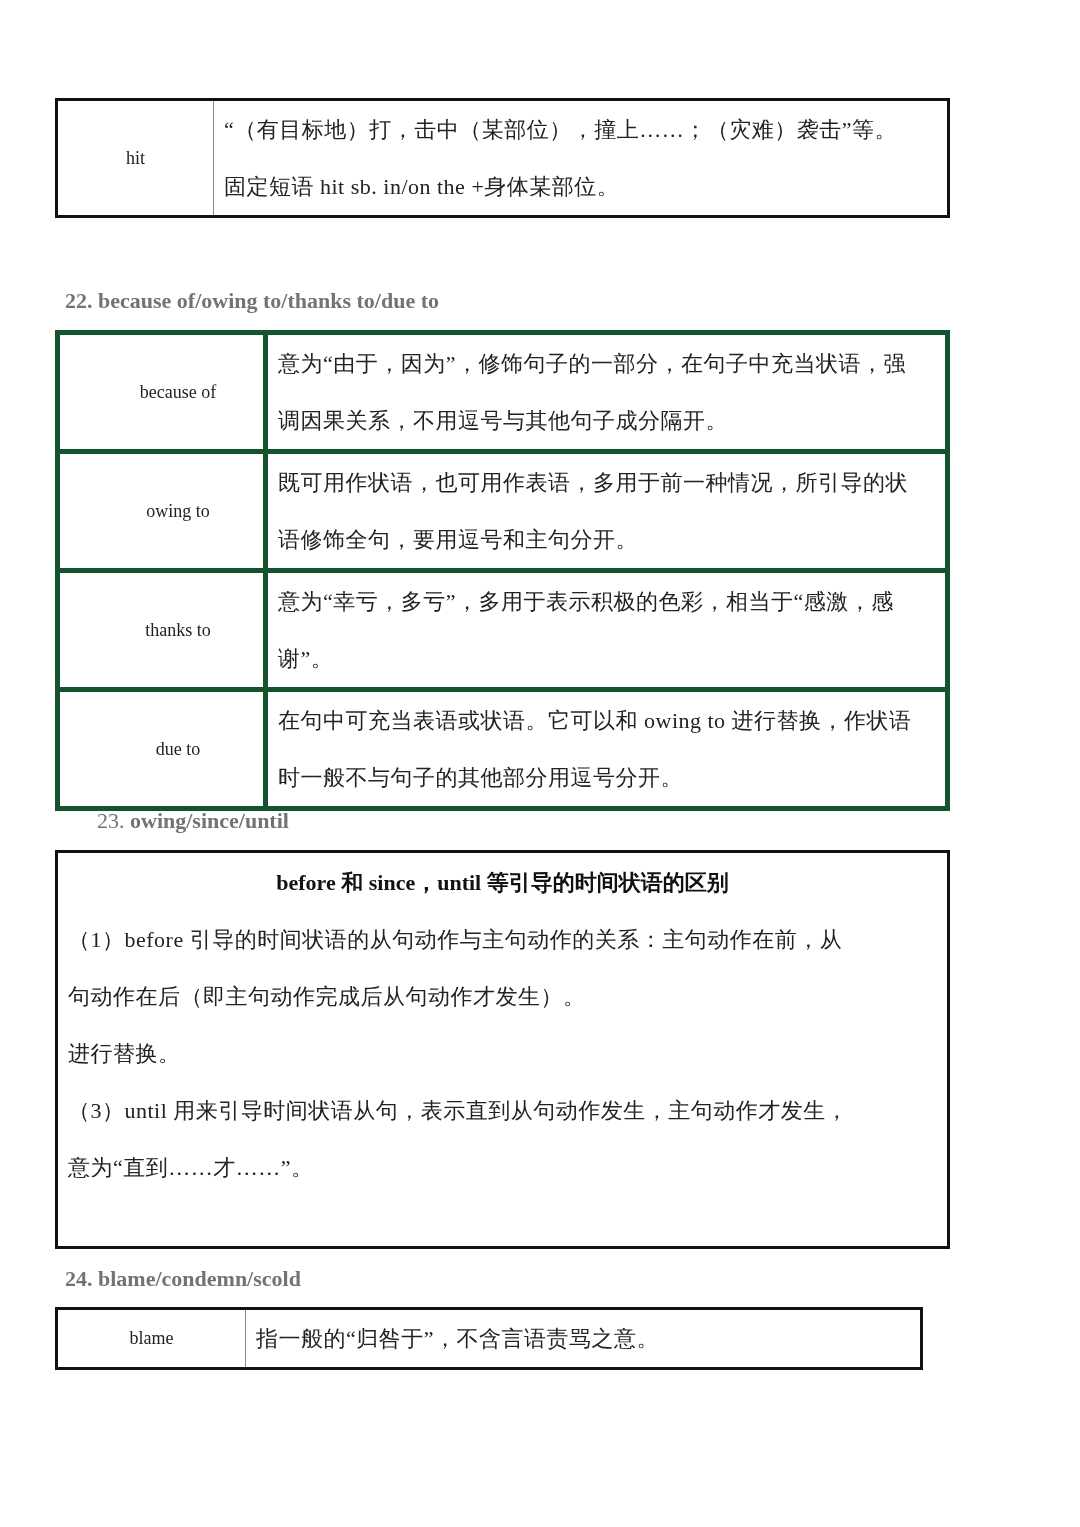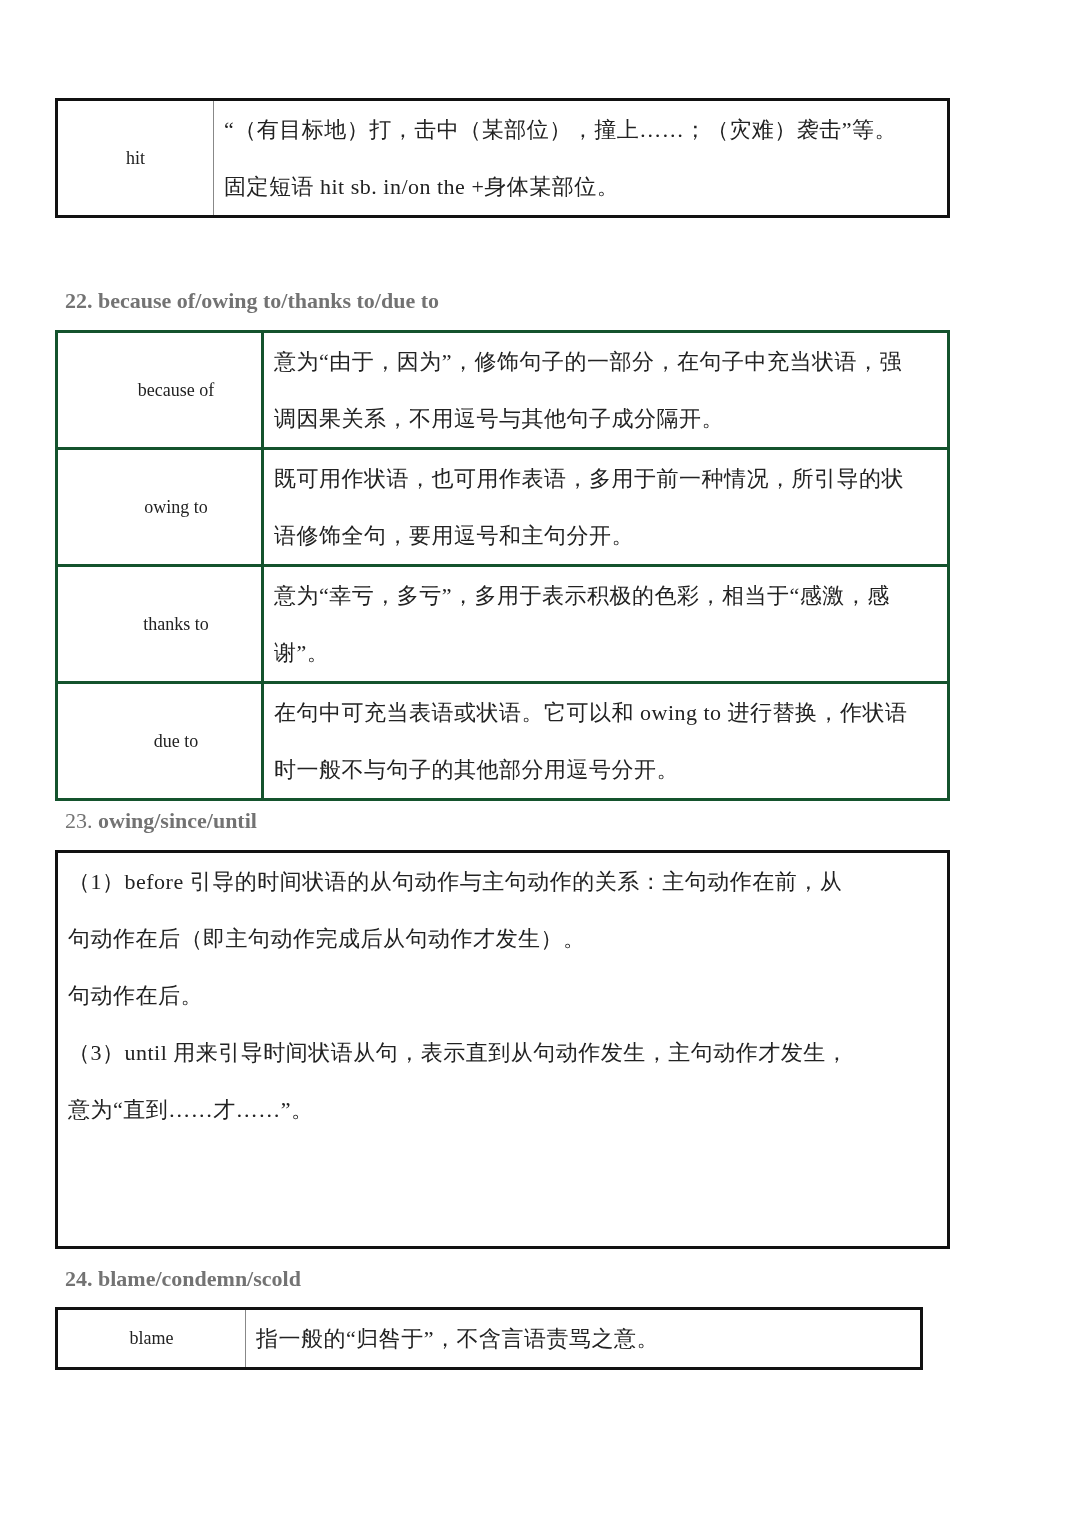--- a/index.html
+++ b/index.html
@@ -36,27 +36,27 @@
       line-height: 57px;
       letter-spacing: 0.5px;
     }
     .heading {
       position: absolute;
       font-size: 22px;
       font-weight: bold;
       color: #737373;
       white-space: nowrap;
     }
-    .heading .num-light { font-weight: normal; }
+    .heading .num-light { font-weight: normal; margin-left: 32px; }
     
     #t-hit { left: 55px; top: 98px; width: 895px; height: 118px; border: 3px solid #111; }
     #t-hit td.term { width: 155px; border-right: 1px solid #888; }
     
     #t-22 { left: 55px; top: 330px; width: 895px; border: 3px solid #111; }
-    #t-22 td { border: 3px solid #14532d; height: 112px; }
+    #t-22 td { border: 5px solid #14532d; height: 112px; }
     #t-22 td.term { width: 170px; padding-left: 33px; }
     
     #box-23 {
       position: absolute; left: 55px; top: 850px; width: 889px; height: 393px;
       border: 3px solid #111; font-size: 22px; color: #222;
     }
     #box-23 .box-title { text-align: center; font-weight: bold; line-height: 57px; margin-top: 1px; color: #111; }
     #box-23 .box-line { padding: 0 8px 0 10px; line-height: 57px; letter-spacing: 0.5px; }
     
     #t-blame { left: 55px; top: 1307px; width: 868px; height: 60px; border: 3px solid #111; }
@@ -111,23 +111,24 @@
   </tr>
 </tbody>
   </table>
 
 <div class="heading" style="left:65px; top:808px;">
   <span class="num-light">23.</span>
   <span>owing/since/until</span>
 </div>
 
 <div id="box-23">
+  <div class="box-title">before 和 since，until 等引导的时间状语的区别</div>
   <div class="box-line">（1）before 引导的时间状语的从句动作与主句动作的关系：主句动作在前，从</div>
   <div class="box-line">句动作在后（即主句动作完成后从句动作才发生）。</div>
-  <div class="box-line">句动作在后。</div>
+  <div class="box-line">进行替换。</div>
   <div class="box-line">（3）until 用来引导时间状语从句，表示直到从句动作发生，主句动作才发生，</div>
   <div class="box-line">意为“直到……才……”。</div>
 </div>
 
 <div class="heading" style="left:65px; top:1266px;">24. blame/condemn/scold</div>
 
 <table class="doc" id="t-blame">
   <tbody>
       <tr>
     <td class="term">blame</td>

